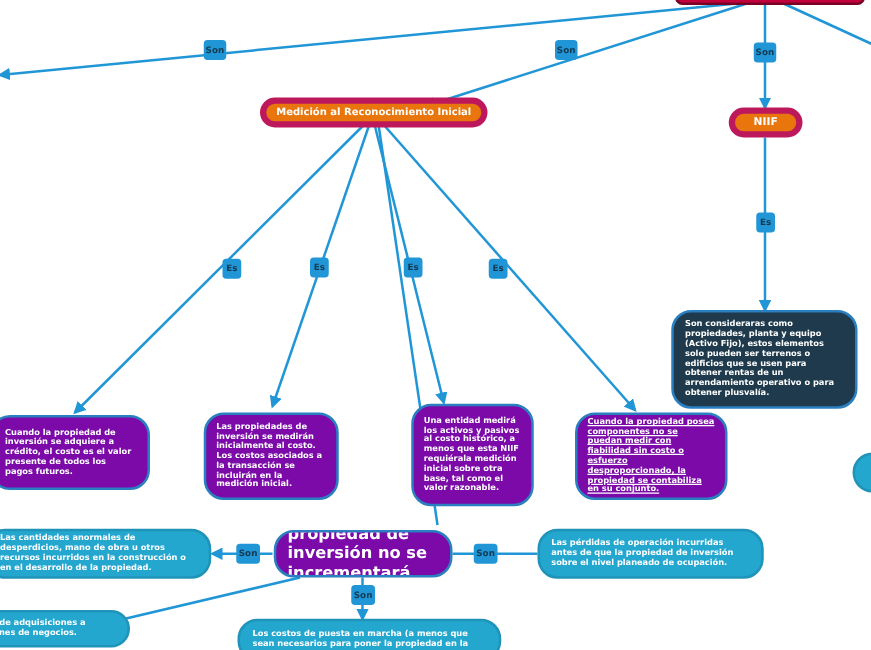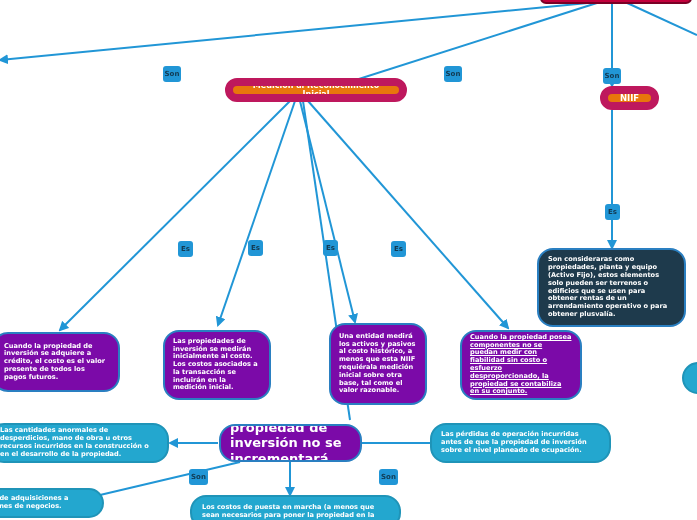--- a/index.html
+++ b/index.html
@@ -23,40 +23,39 @@
     line-height:1.18;
     display:flex;
     align-items:center;
     overflow:hidden;
   }
   .node.center{justify-content:center;text-align:center;}
   .node.left{justify-content:flex-start;text-align:left;}
 
   
   .n-red{background:#c2003c;border:2px solid #7a0026;border-radius:6px;}
-  .n-orange{background:#e8760c;border:8px solid #be185d;border-radius:16px;margin-left:17px;}
+  .n-orange{background:#e8760c;border:5px solid #be185d;border-radius:16px;}
   .n-purple{background:#7b0aa8;border:2px solid #2a7fc1;border-radius:16px;}
   .n-teal{background:#23a7cf;border:2px solid #1f94b8;border-radius:16px;}
   .n-darkteal{background:#1e3a4c;border:2px solid #2a7fc1;border-radius:16px;}
 
   
   .elabel{
     position:absolute;
     background:#2196d6;
     color:#123a52;
     font-size:7px;
     font-weight:bold;
     border-radius:3px;
     display:flex;
     align-items:center;
     justify-content:center;
     padding:0;
     box-sizing:border-box;
     letter-spacing:0.1px;
-    margin-top:34px;
   }
 </style>
 </head>
 <body>
 
 <div id="canvas">
 
   <svg id="edges" viewBox="0 0 697 520" xmlns="http://www.w3.org/2000/svg">
     <defs>
       <marker id="arrow" viewBox="0 0 10 10" refX="8" refY="5" markerWidth="5" markerHeight="5" orient="auto-start-reverse">

